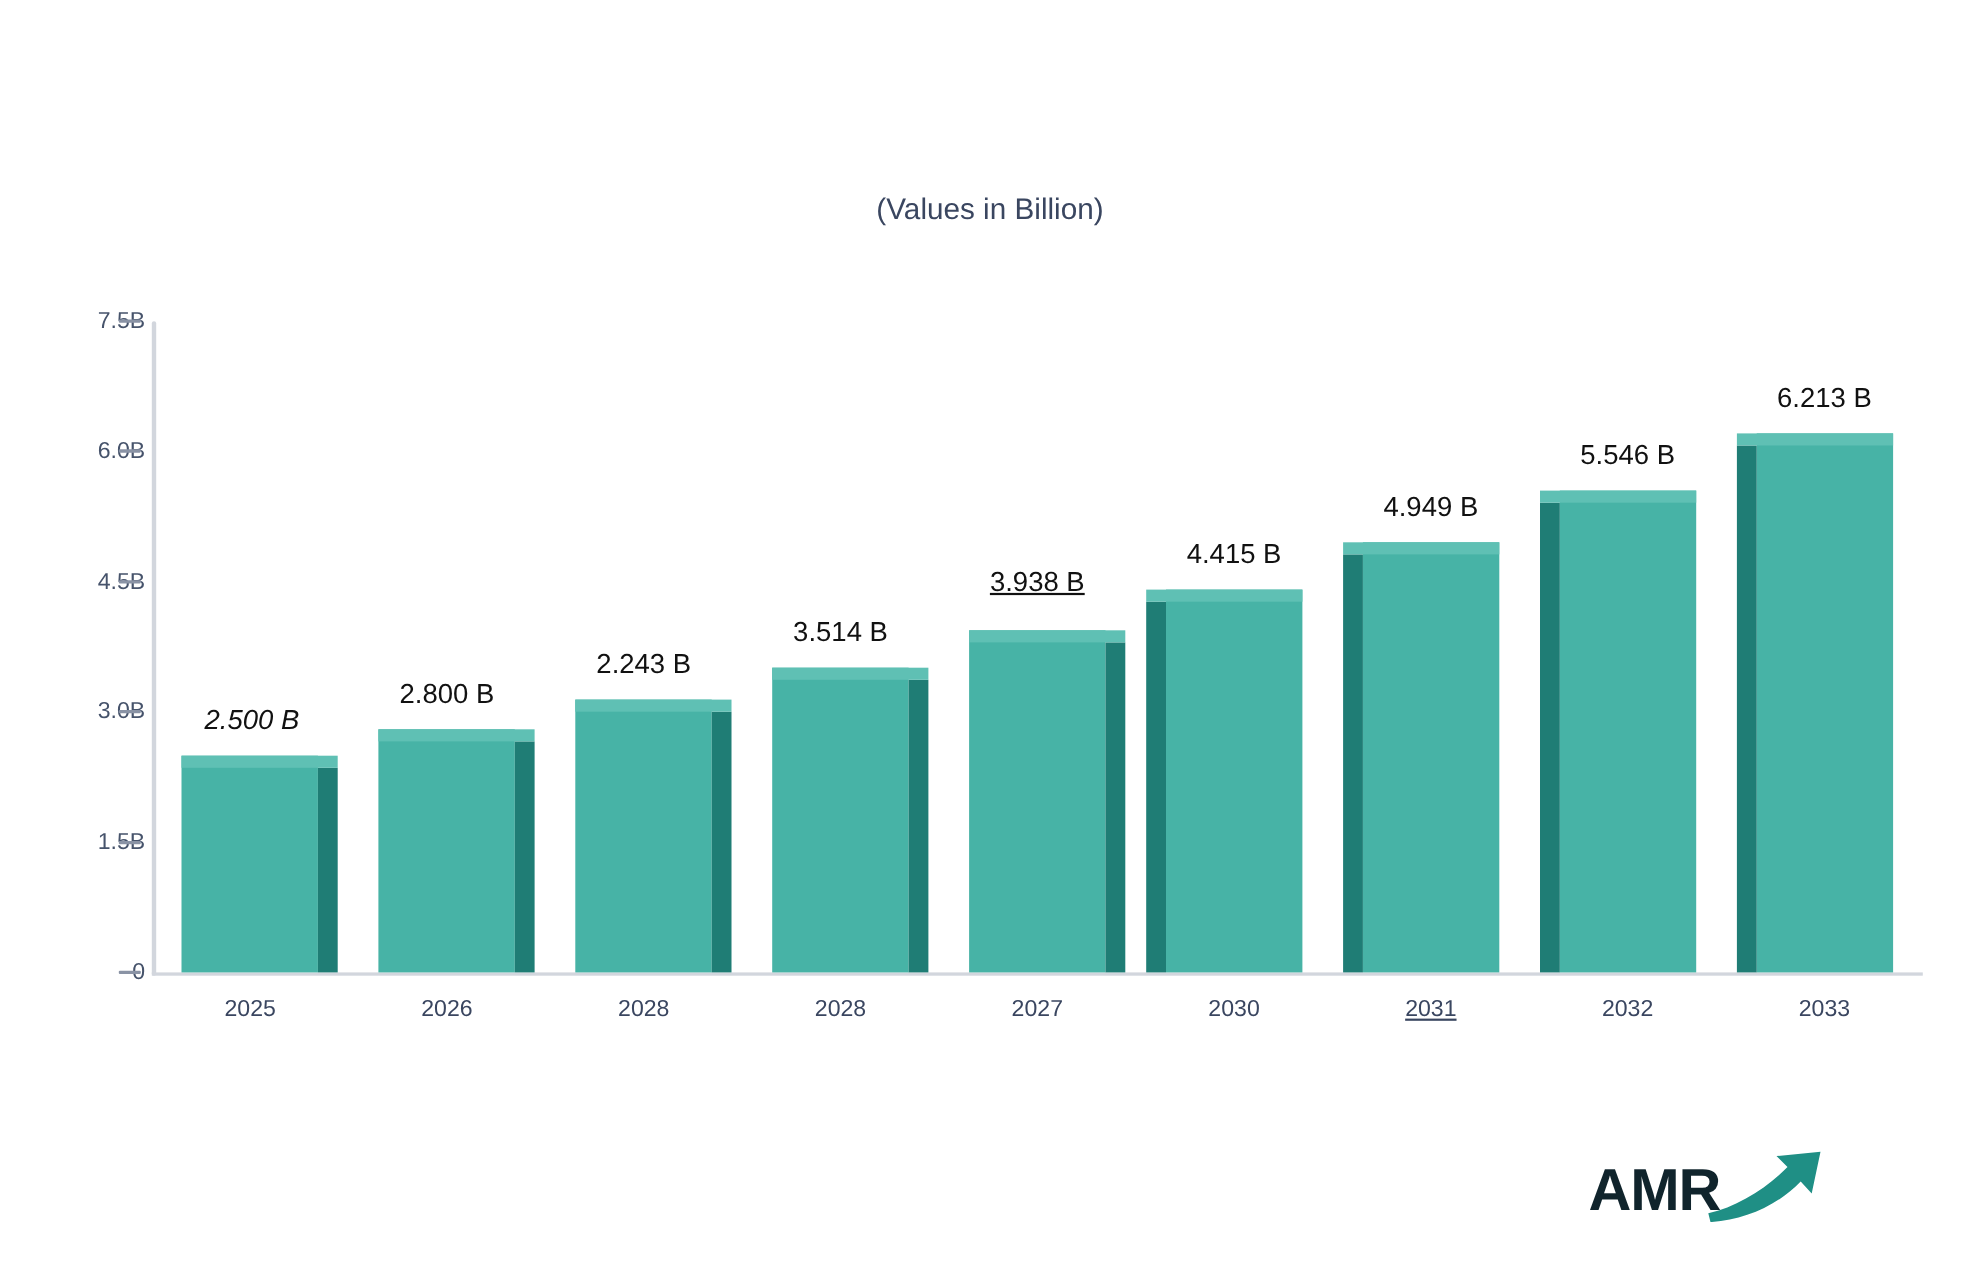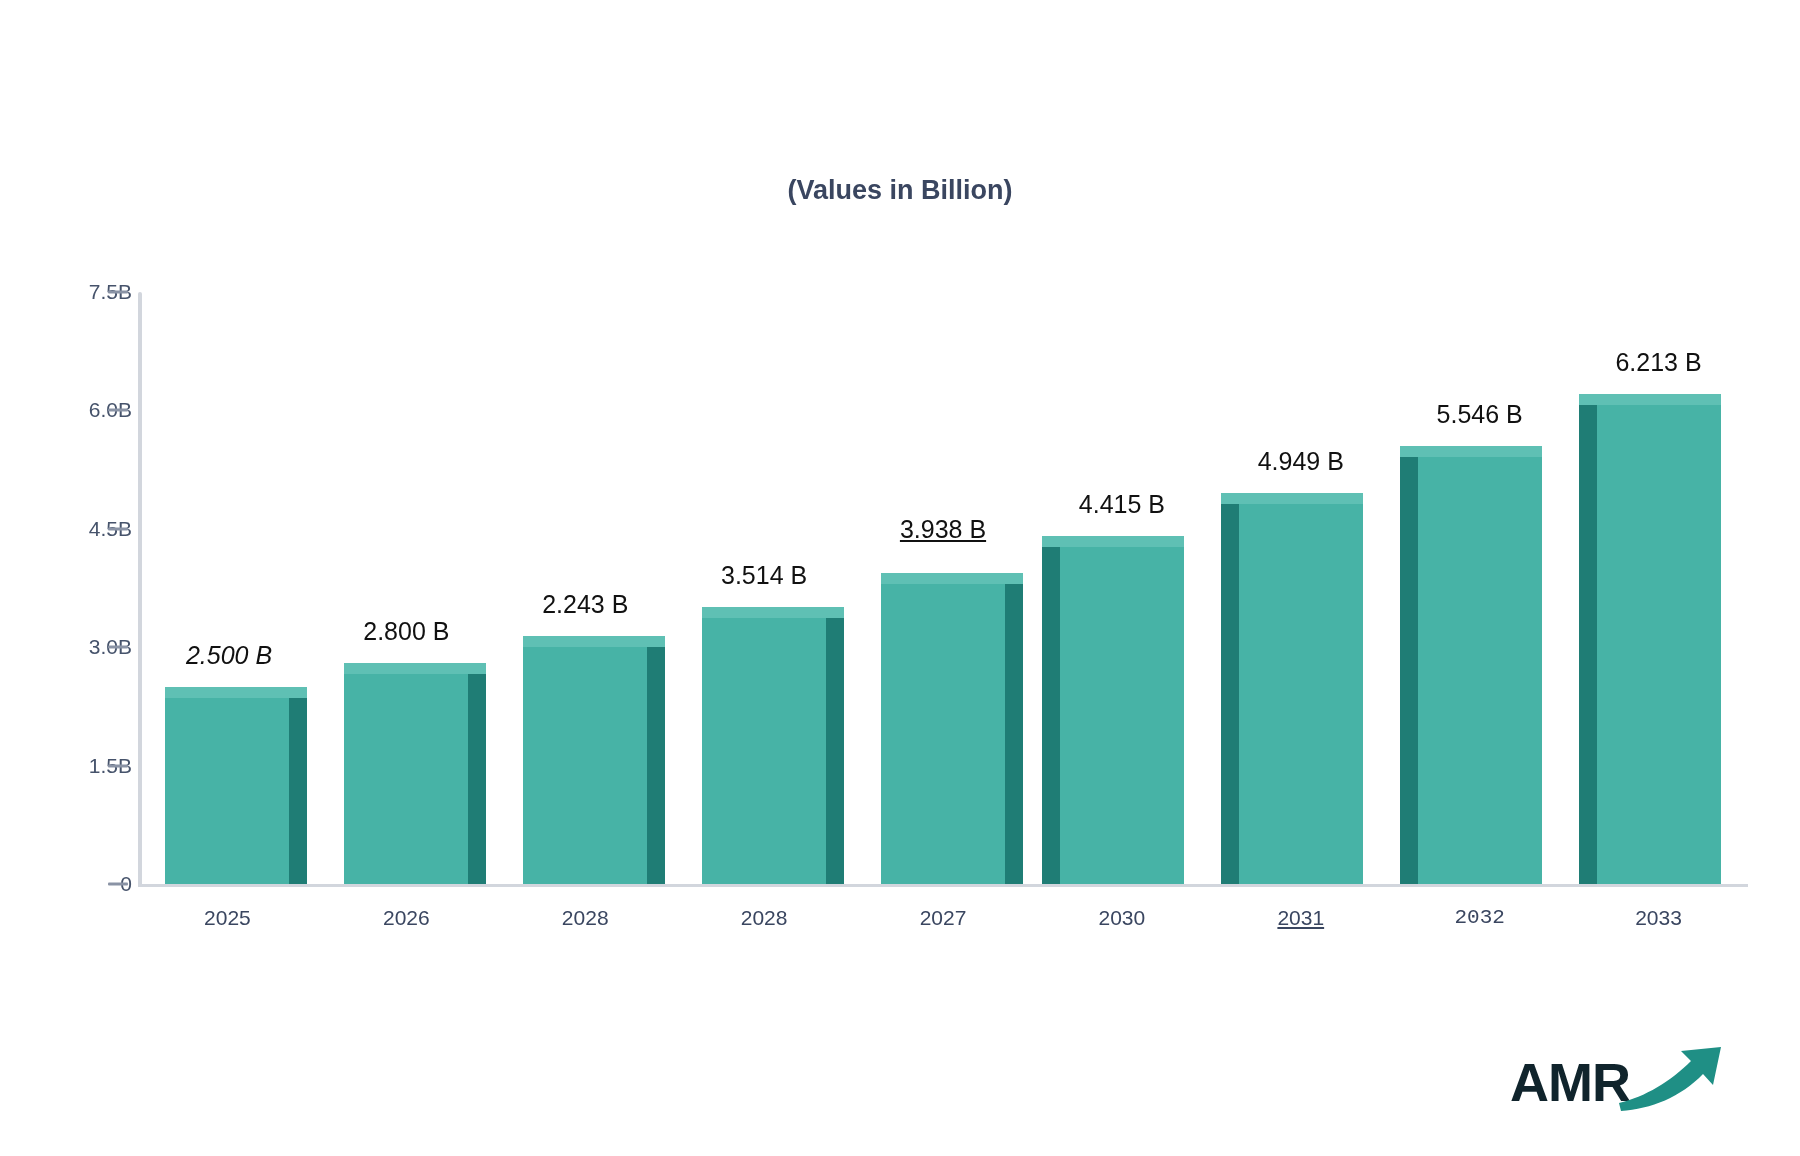--- a/index.html
+++ b/index.html
@@ -29,21 +29,21 @@
     color: #111111;
     letter-spacing: -0.2px;
   }
   .subtitle {
     position: absolute;
     top: 175px;
     left: 0;
     width: 1800px;
     text-align: center;
     font-size: 27px;
-    font-weight: bold;
+    font-weight: normal;
     color: #3a4660;
   }
 
   
   .cagr-badge {
     position: absolute;
     top: 254px;
     left: 791px;
     width: 292px;
     height: 64px;
@@ -139,21 +139,21 @@
     top: 906px;
     font-size: 21px;
     color: #3a4660;
     text-align: center;
     white-space: nowrap;
   }
 
   
   .logo {
     position: absolute;
-    left: 1510px;
+    left: 1444px;
     top: 1045px;
     width: 215px;
     height: 75px;
   }
   .logo-text {
     position: absolute;
     left: 0;
     top: 6px;
     font-size: 54px;
     font-weight: bold;
@@ -237,21 +237,21 @@
       <div class="bar-side" style="background: rgb(31, 125, 117); top: 504.359px; height: 379.641px; position: absolute; left: 1221px; width: 18px;"></div>
       <div class="bar-top" style="background: rgb(95, 192, 180); position: absolute; top: 493.359px; left: 1221px; width: 142px;"></div>
       <div class="bar-label" style="left: 1190.78px; width: 220px; top: 447.359px;">4.949 B</div>
       <div class="xtick" style="left: 1220.78px; width: 160px; text-decoration: underline;">2031</div>
       <div class="bar-wrap" style="left: 1418px; top: 446.236px; width: 124px; height: 437.764px;">
         <div class="bar-face" style="height: 437.764px; background: rgb(71, 179, 166);"></div>
       </div>
       <div class="bar-side" style="background: rgb(31, 125, 117); top: 457.236px; height: 426.764px; position: absolute; left: 1400px; width: 18px;"></div>
       <div class="bar-top" style="background: rgb(95, 192, 180); position: absolute; top: 446.236px; left: 1400px; width: 142px;"></div>
       <div class="bar-label" style="left: 1369.67px; width: 220px; top: 400.236px;">5.546 B</div>
-      <div class="xtick" style="left: 1399.67px; width: 160px; font-family: Liberation Mono, monospace;">2032</div>
+      <div class="xtick" style="left: 1399.67px; width: 160px;">2032</div>
       <div class="bar-wrap" style="left: 1597px; top: 393.587px; width: 124px; height: 490.413px;">
         <div class="bar-face" style="height: 490.413px; background: rgb(71, 179, 166);"></div>
       </div>
       <div class="bar-side" style="background: rgb(31, 125, 117); top: 404.587px; height: 479.413px; position: absolute; left: 1579px; width: 18px;"></div>
       <div class="bar-top" style="background: rgb(95, 192, 180); position: absolute; top: 393.587px; left: 1579px; width: 142px;"></div>
       <div class="bar-label" style="left: 1548.56px; width: 220px; top: 347.587px;">6.213 B</div>
       <div class="xtick" style="left: 1578.56px; width: 160px;">2033</div>
     </div>
 
   <div class="logo">

